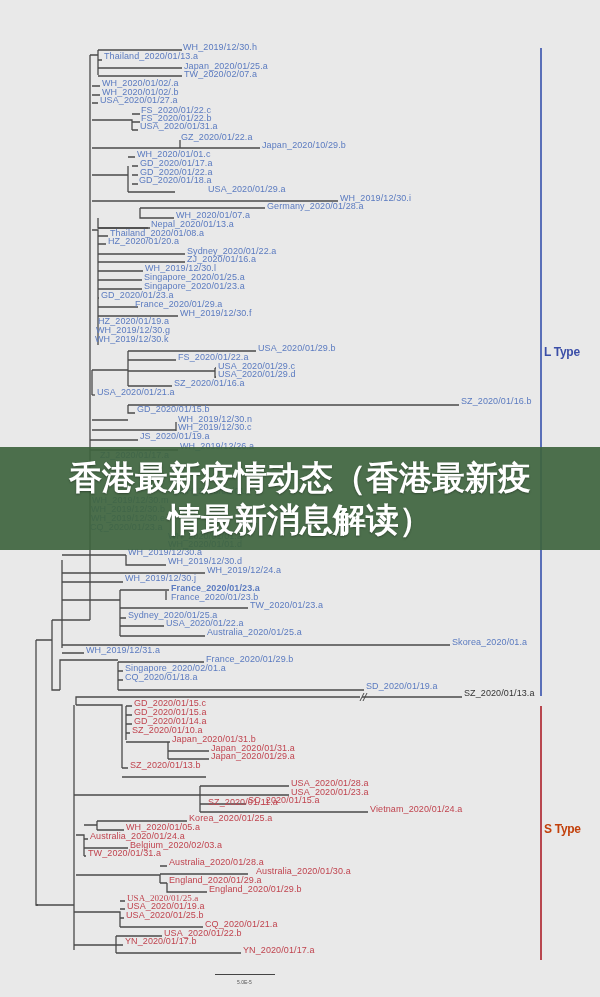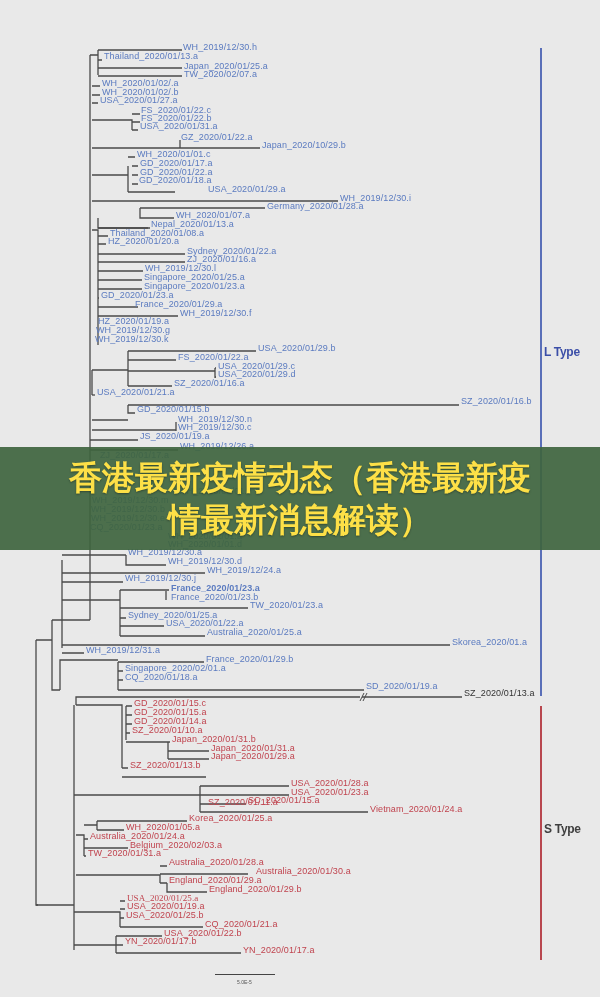--- a/index.html
+++ b/index.html
@@ -20,33 +20,33 @@
     .lbl.L { color: #5b7bc0; }
     .lbl.S { color: #c0444f; }
     .lbl.K { color: #333333; }
     .type-label {
       position: absolute;
       font-weight: bold;
       font-size: 12px;
       letter-spacing: -0.3px;
     }
     .type-label.L { color: #3c4fa8; left: 544px; top: 345px; }
-    .type-label.S { color: #404040; left: 544px; top: 822px; }
+    .type-label.S { color: #c2410c; left: 544px; top: 822px; }
     .bar { position: absolute; width: 2px; left: 540px; }
     .bar.L { top: 48px; height: 648px; background: #5a6fb8; }
     .bar.S { top: 706px; height: 254px; background: #b8474f; }
     .scale-bar { position: absolute; left: 215px; top: 974px; width: 60px; height: 1px; background: #444; }
     .scale-text { position: absolute; left: 237px; top: 979px; font-size: 5px; color: #555; }
     .banner {
       position: absolute; left: 0; top: 447px; width: 600px; height: 103px;
       background: rgba(62, 100, 62, 0.92);
       display: flex; flex-direction: column; align-items: center; justify-content: center;
     }
     .banner-line {
-      color: #fde047; font-weight: bold; font-size: 33px; line-height: 42px;
+      color: #ffffff; font-weight: bold; font-size: 33px; line-height: 42px;
       font-family: "DejaVu Sans", sans-serif;
       text-shadow: 0 1px 2px rgba(0,0,0,0.35);
     }
   </style>
 </head>
 <body>
 
 <svg id="tree" width="600" height="997" viewBox="0 0 600 997" xmlns="http://www.w3.org/2000/svg">
   <g stroke="#4a4a4a" stroke-width="1.3" fill="none">
 

